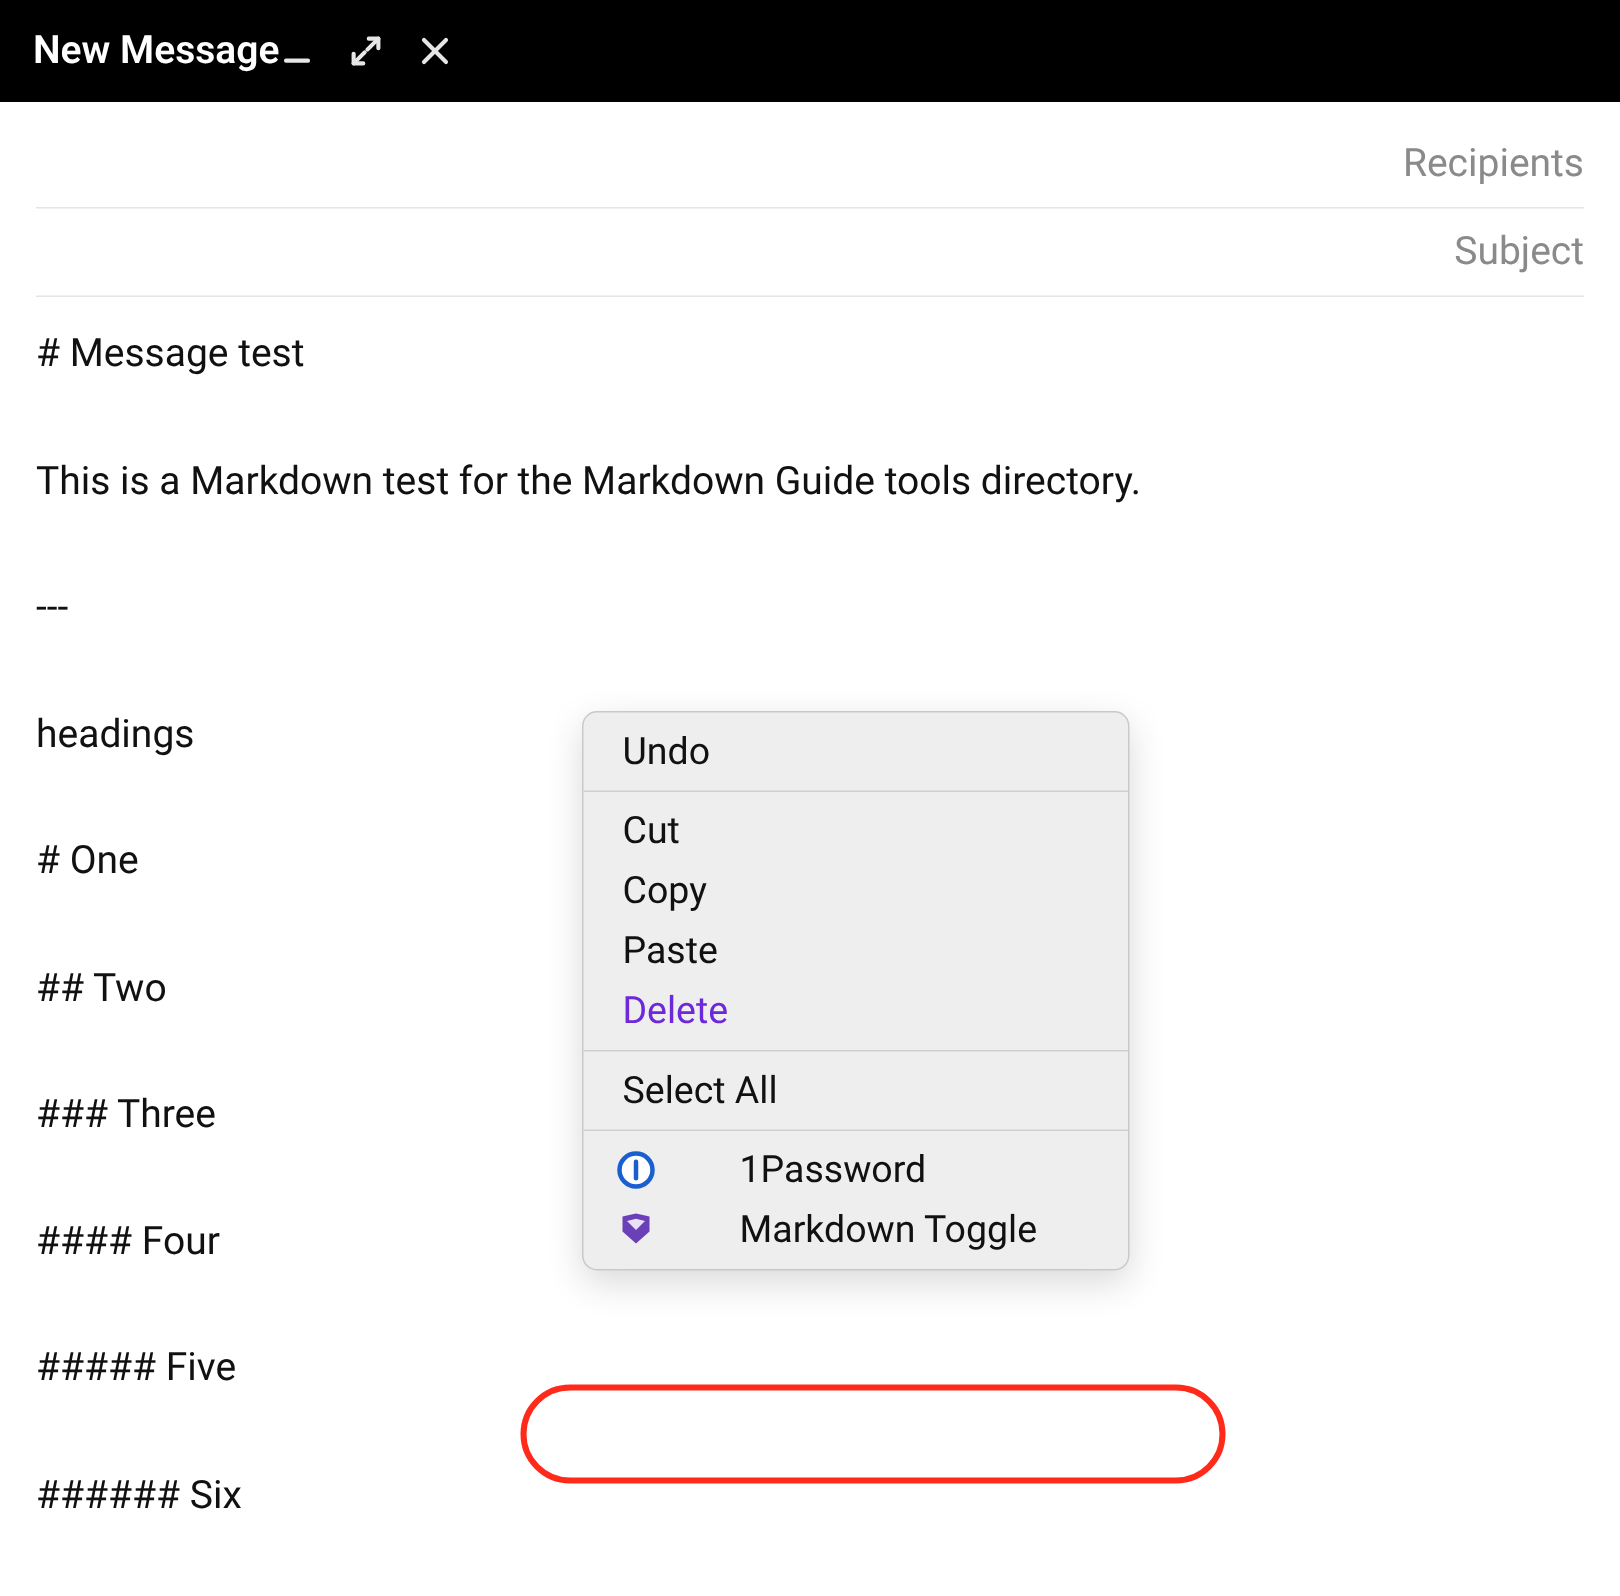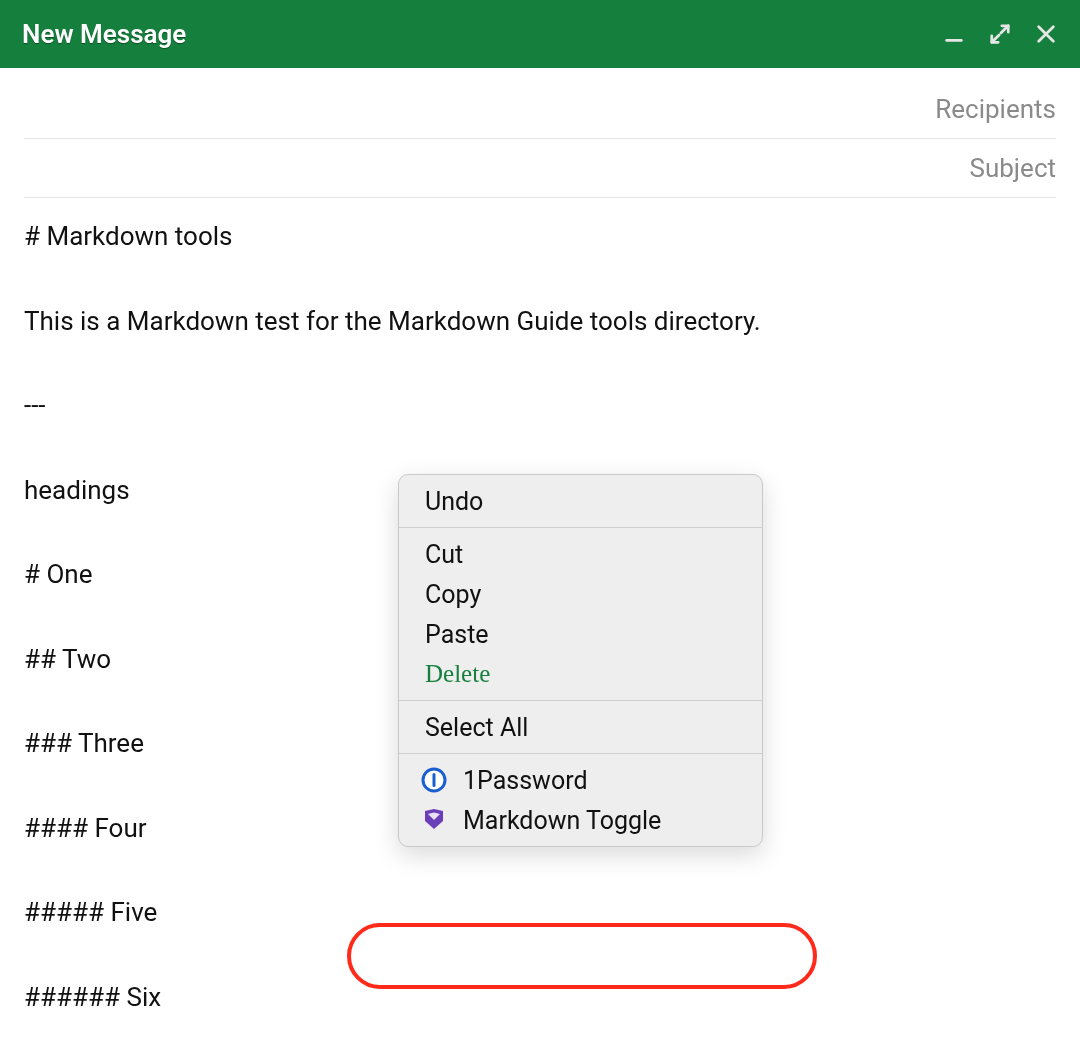--- a/index.html
+++ b/index.html
@@ -5,27 +5,26 @@
   * { box-sizing: border-box; margin: 0; padding: 0; }
   body {
     font-family: -apple-system, BlinkMacSystemFont, "Segoe UI", Roboto, Arial, sans-serif;
     background: #fff;
     width: 1080px;
     height: 1064px;
     overflow: hidden;
     position: relative;
   }
   .titlebar {
-    background: #15803d;
+    background: #000000;
     color: #fff;
     height: 68px;
     display: flex;
     align-items: center;
     padding: 0 22px;
-    justify-content: space-between;
   }
   .titlebar .title {
     font-size: 26px;
     font-weight: 600;
     text-shadow: 0 1px 1px rgba(0,0,0,0.4);
   }
   .titlebar .controls {
     display: flex;
     align-items: center;
     gap: 22px;
@@ -60,21 +59,21 @@
     line-height: 1.25;
   }
   .body-area .line {
     margin-bottom: 52px;
     white-space: pre-wrap;
   }
 
   
   .context-menu {
     position: absolute;
-    left: 398px;
+    left: 388px;
     top: 474px;
     width: 365px;
     background: #eeeeee;
     border: 1px solid #c9c9c9;
     border-radius: 10px;
     box-shadow: 0 8px 24px rgba(0,0,0,0.15);
     overflow: hidden;
     font-size: 25px;
   }
   .menu-section {
@@ -83,29 +82,29 @@
   }
   .menu-section:last-child { border-bottom: none; }
   .menu-item {
     display: flex;
     align-items: center;
     padding: 4px 22px 4px 26px;
     height: 40px;
     color: #111;
     cursor: default;
   }
-  .menu-item.disabled { color: #15803d; font-family: Liberation Serif, serif; }
+  .menu-item.disabled { color: #6d28d9; }
   .menu-item .icon {
     width: 34px;
     display: flex;
     align-items: center;
     justify-content: flex-start;
   }
   .menu-item .label { flex: 1; }
-  .ext-section .menu-item { padding-left: 22px; }
+  .ext-section .menu-item { padding-left: 22px; gap: 40px; }
   .ext-section .menu-item .icon { width: 42px; }
 
   
   .highlight-ring {
     position: absolute;
     left: 347px;
     top: 923px;
     width: 470px;
     height: 66px;
     border: 4px solid #ff2a1a;
@@ -142,21 +141,21 @@
     </div>
   </div>
 </div>
 
 <div class="fields">
   <div class="field">Recipients</div>
   <div class="field">Subject</div>
 </div>
 
 <div class="body-area">
-  <div class="line"># Markdown tools</div>
+  <div class="line"># Message test</div>
   <div class="line">This is a Markdown test for the Markdown Guide tools directory.</div>
   <div class="line">---</div>
   <div class="line">headings</div>
   <div class="line"># One</div>
   <div class="line">## Two</div>
   <div class="line">### Three</div>
   <div class="line">#### Four</div>
   <div class="line">##### Five</div>
   <div class="line">###### Six</div>
 

